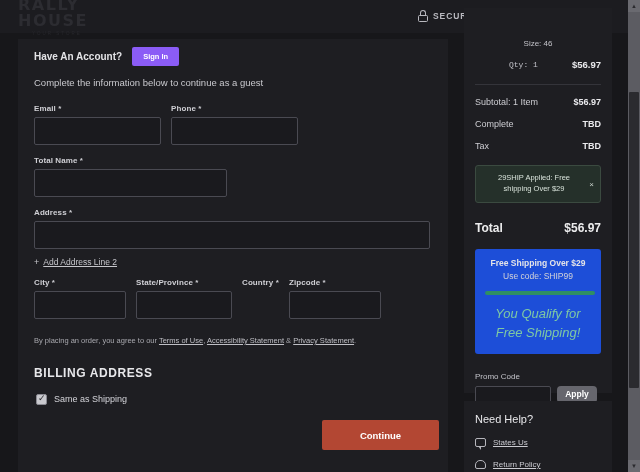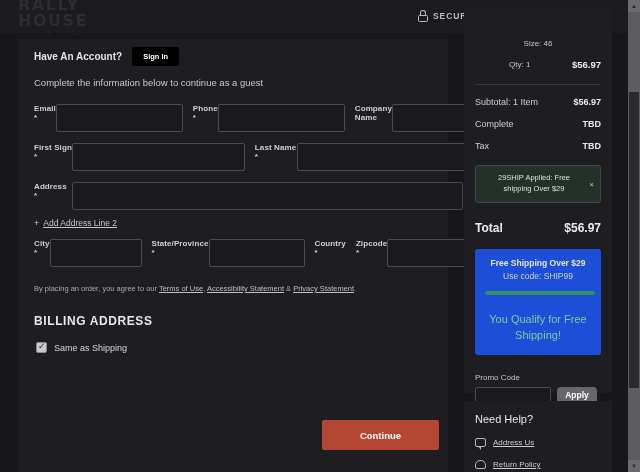--- a/index.html
+++ b/index.html
@@ -45,30 +45,30 @@
     border: 1.2px solid #b9b9bf; border-bottom: none; border-radius: 3px 3px 0 0; }
 
   
   #leftpanel {
     position: absolute; left: 18px; top: 39px; width: 430px; height: 439px;
     background: #1e1e22;
   }
   .acct-row { display: flex; align-items: center; gap: 10px; padding: 8px 0 0 16px; }
   .acct-q { font-size: 10px; font-weight: bold; color: #e3e3e6; }
   .signin-btn {
-    background: #000000; color: #fff; border: none;
+    background: #8b5cf6; color: #fff; border: none;
     font-size: 7.5px; font-weight: bold;
     padding: 5px 11px; border-radius: 2px; cursor: pointer;
     font-family: "Liberation Sans", sans-serif;
   }
   .guest-line { font-size: 9.5px; color: #c9c9ce; padding: 11px 0 0 16px; }
 
   .fields { padding: 16px 16px 0 16px; }
   .frow { display: flex; gap: 10px; margin-bottom: 11px; }
-  .fld { display: flex; flex-direction: row; }
+  .fld { display: flex; flex-direction: column; }
   .fld label {
     font-size: 8px; font-weight: bold; color: #cfcfd4; margin-bottom: 4px;
     letter-spacing: 0.1px;
   }
   .fld input, .fld .selectbox {
     background: #1a1a1e; border: 1px solid #4a4a52; border-radius: 2px;
     height: 28px; color: #e6e6ea; font-size: 10px; padding: 0 7px;
     font-family: "Liberation Sans", sans-serif; outline: none;
   }
   .fld .selectbox {
@@ -87,21 +87,21 @@
   .addr2 .plus { font-size: 9px; color: #c6c6cb; }
   .addr2 .txt { text-decoration: underline; }
 
   .legal { font-size: 7.5px; color: #a8a8ae; padding: 6px 16px 0 16px; }
   .legal a { color: #bfbfc5; text-decoration: underline; text-align: right; }
 
   .billing-h {
     font-size: 12px; font-weight: bold; color: #e8e8eb; letter-spacing: 0.6px;
     padding: 21px 0 0 16px;
   }
-  .same-row { display: flex; align-items: center; gap: 7px; padding: 14px 0 0 18px; }
+  .same-row { display: flex; gap: 7px; padding: 14px 0 0 18px; }
   .cbox {
     width: 11px; height: 11px; border: 1px solid #8a8a92; border-radius: 2px;
     background: #c9c9ce; position: relative; cursor: pointer;
   }
   .cbox::after {
     content: "✓"; position: absolute; left: 1px; top: -2px;
     font-size: 9px; color: #2a2a2e; line-height: 11px;
   }
   .same-lbl { font-size: 9px; color: #d5d5da; }
 
@@ -115,21 +115,21 @@
   
   #rightpanel {
     position: absolute; left: 464px; top: 8px; width: 148px; height: 385px;
     background: #1e1e22; padding: 0 11px;
   }
   .item-size { text-align: center; font-size: 8px; color: #c3c3c9; padding-top: 31px; }
   .item-qty-row {
     display: flex; justify-content: space-between; align-items: center;
     padding-top: 11px; font-size: 8px; color: #c3c3c9;
   }
-  .item-qty-row .qty { padding-left: 34px; }
+  .item-qty-row .qty { padding-left: 34px; font-family: Liberation Mono, monospace; }
   .item-qty-row .price { font-size: 9.5px; font-weight: bold; color: #e9e9ec; }
   .divider { height: 1px; background: #34343a; margin: 14px 0 0 0; }
   .totrow {
     display: flex; justify-content: space-between; align-items: center;
     padding-top: 12px; font-size: 9px; color: #cdcdd2;
   }
   .totrow .v { font-weight: bold; color: #e9e9ec; font-size: 9px; }
   .promo-applied {
     margin-top: 14px; background: #25302a; border: 1px solid #3b4a40;
     border-radius: 3px; padding: 7px 6px; position: relative;
@@ -150,21 +150,21 @@
   .grand .lbl { font-size: 12px; font-weight: bold; color: #ececed; }
   .grand .val { font-size: 12px; font-weight: bold; color: #ececed; }
 
   .fsbox {
     margin-top: 14px; background: #1d4ed8; border-radius: 3px;
     padding: 9px 8px 11px 8px; text-align: center;
   }
   .fsbox .t1 { font-size: 8.5px; font-weight: bold; color: #e4e4e8; }
   .fsbox .t2 { font-size: 8.5px; color: #d2d2d8; margin-top: 3px; }
   .bar { height: 4px; background: #2f8f63; border-radius: 2px; margin: 10px 2px 0 2px; }
-  .fsbox .t3 { font-size: 11px; color: #7fc9a3; margin-top: 16px; line-height: 1.5; }
+  .fsbox .t3 { font-size: 13px; color: #7fc9a3; margin-top: 9px; line-height: 1.5; font-style: italic; }
 
   .promo-label { font-size: 8px; color: #c3c3c9; padding-top: 18px; }
   .promo-row { display: flex; gap: 6px; margin-top: 5px; align-items: stretch; }
   .promo-row input {
     width: 76px; height: 23px; background: #1a1a1e; border: 1px solid #4a4a52;
     border-radius: 2px; color: #e6e6ea; font-size: 9px; padding: 0 5px; outline: none;
     font-family: "Liberation Sans", sans-serif;
   }
   .apply-btn {
     width: 40px; height: 17px; background: #66666d; color: #fff; border: none;
@@ -235,34 +235,26 @@
 
       <div class="frow">
         <div class="fld">
           <label>Email *</label>
           <input class="w-email" type="text" placeholder="" style="">
         </div>
         <div class="fld">
           <label>Phone *</label>
           <input class="w-phone" type="text" placeholder="" style="">
         </div>
-        <div class="fld">
-          <label>Company Name</label>
-          <input class="w-company" type="text" placeholder="" style="">
-        </div>
       </div>
 
       <div class="frow">
         <div class="fld">
-          <label>First Sign *</label>
+          <label>Total Name *</label>
           <input class="w-first" type="text" placeholder="" style="">
-        </div>
-        <div class="fld">
-          <label>Last Name *</label>
-          <input class="w-last" type="text" placeholder="" style="">
         </div>
       </div>
 
       <div class="frow">
         <div class="fld">
           <label>Address *</label>
           <input class="w-addr" type="text" placeholder="" style="">
         </div>
       </div>
 
@@ -351,21 +343,21 @@
     <div class="promo-row">
       <input type="text" placeholder="" style="">
       <button class="apply-btn">Apply</button>
     </div>
   </div>
 
   <div id="helppanel">
     <div class="help-h">Need Help?</div>
     <div class="help-item">
       <span class="chat-icon"></span>
-      <span class="txt">Address Us</span>
+      <span class="txt">States Us</span>
     </div>
     <div class="help-item">
       <span class="ret-icon"></span>
       <span class="txt">Return Policy</span>
     </div>
   </div>
 
   <div id="scrollbar">
     <div id="sb-up">▲</div>
     <div id="sb-thumb"></div>

